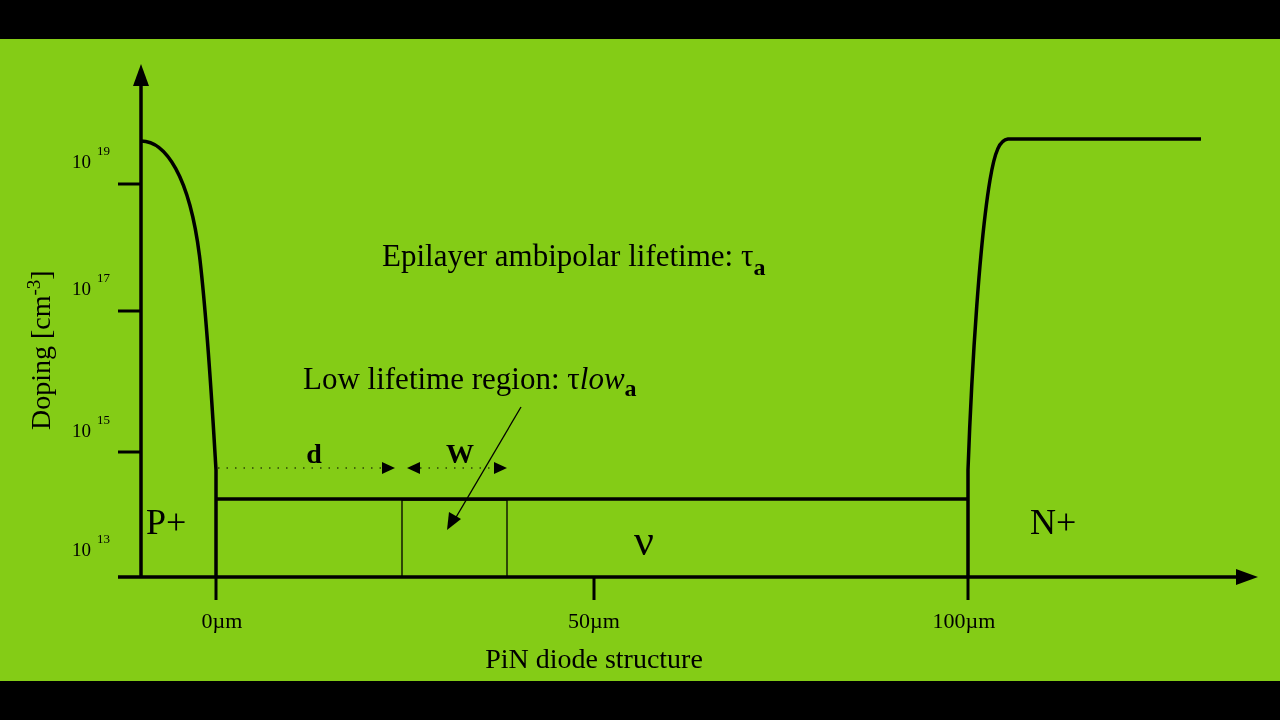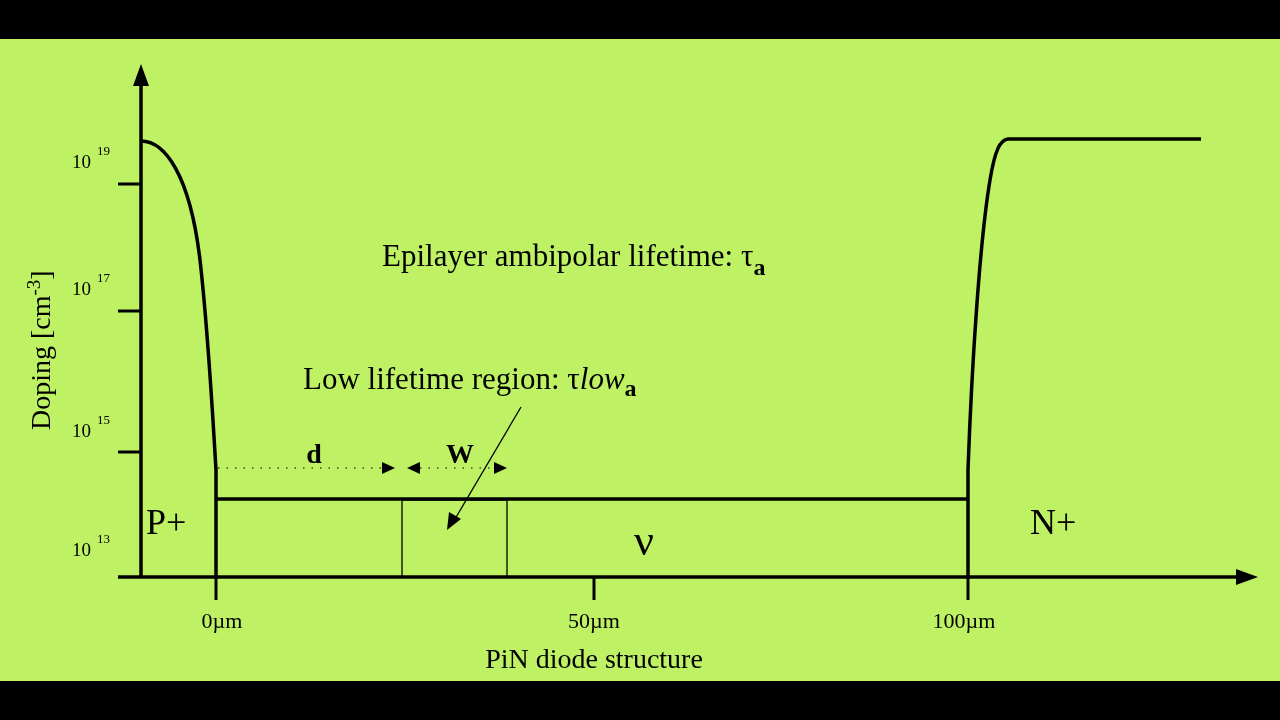--- a/index.html
+++ b/index.html
@@ -5,21 +5,21 @@
     html, body { margin: 0; padding: 0; }
     body {
       width: 1280px; height: 720px; overflow: hidden;
       background: #000000;
       position: relative;
       font-family: "Liberation Serif", "DejaVu Serif", serif;
     }
     .canvas {
       position: absolute; left: 0; top: 39px;
       width: 1280px; height: 642px;
-      background: #bef264;
+      background: #84cc16;
     }
     svg { position: absolute; left: 0; top: 0; }
     .serif { font-family: "Liberation Serif", "DejaVu Serif", serif; fill: #000; }
   </style>
 </head>
 <body>
 
 <div class="canvas">
   <svg width="1280" height="642" viewBox="0 39 1280 642">
     <defs>

